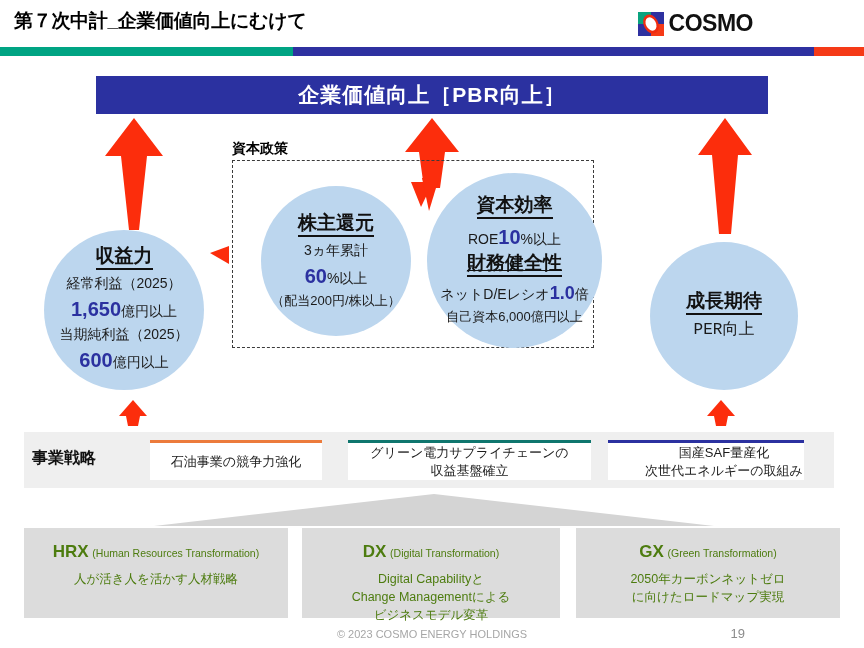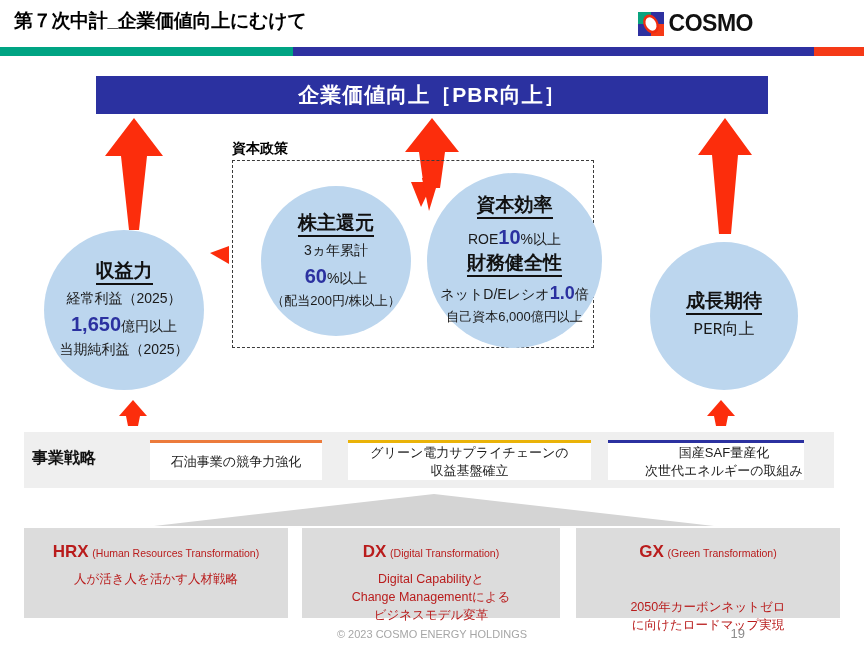--- a/index.html
+++ b/index.html
@@ -88,35 +88,35 @@
   .biz-label {
     position: absolute; left: 32px; top: 448px;
     font-size: 16px; font-weight: bold; color: #111;
   }
   .biz-card {
     position: absolute; top: 440px; background: #ffffff;
     display: flex; align-items: center; justify-content: center;
     text-align: center; font-size: 13px; line-height: 1.35; color: #1a1a1a;
   }
   #biz-1 { left: 150px; width: 172px; height: 40px; border-top: 3px solid #ec7b3c; }
-  #biz-2 { left: 348px; width: 243px; height: 40px; border-top: 3px solid #eab308; }
+  #biz-2 { left: 348px; width: 243px; height: 40px; border-top: 3px solid #0f766e; }
   #biz-3 { left: 608px; width: 196px; height: 40px; border-top: 3px solid #2b31a0; padding-left: 36px; }
 
   
   .funnel { position: absolute; left: 24px; top: 492px; width: 816px; height: 36px; }
 
   
   .xbox {
     position: absolute; top: 528px; height: 90px; background: #dcdcdc;
     display: flex; flex-direction: column; align-items: center; justify-content: flex-start;
-    padding-top: 14px; text-align: center; color: #b91c1c;
+    padding-top: 14px; text-align: center; color: #4d7c0f;
   }
   #xbox-hrx { left: 24px;  width: 264px; }
   #xbox-dx  { left: 302px; width: 258px; }
-  #xbox-gx  { left: 576px; width: 264px; gap: 28px; }
+  #xbox-gx  { left: 576px; width: 264px; }
   .x-head { font-size: 13px; line-height: 1.2; margin-bottom: 9px; white-space: nowrap; }
   .x-abbr { font-size: 17px; font-weight: bold; }
   .x-full { font-size: 10.5px; }
   .x-body { font-size: 12.5px; line-height: 1.42; }
 
   
   .footer-copy {
     position: absolute; left: 0; top: 628px; width: 864px;
     text-align: center; font-size: 11px; color: #a6a6a6;
   }
@@ -188,41 +188,44 @@
     <div class="c-title">収益力</div>
     <div class="c-line">
       <span>経常利益（2025）</span>
     </div>
     <div class="c-line">
       <span class="big">1,650</span><span>億円以上</span>
     </div>
     <div class="c-line">
       <span>当期純利益（2025）</span>
     </div>
+    <div class="c-line">
+      <span class="big">600</span><span>億円以上</span>
+    </div>
   </div>
 
   <div class="circle" id="circ-ret">
     <div class="c-title">株主還元</div>
     <div class="c-line">
       <span>3ヵ年累計</span>
     </div>
     <div class="c-line">
       <span class="big">60</span><span>%以上</span>
     </div>
     <div class="c-line" style="font-size:13px;">
       <span>（配当200円/株以上）</span>
     </div>
   </div>
 
   <div class="circle" id="circ-cap">
     <div class="c-title">資本効率</div>
     <div class="c-line">
       <span>ROE</span><span class="big">10</span><span>%以上</span>
     </div>
-    <div class="c-title" style="">財務健全性</div>
+    <div class="c-title" style="text-decoration:underline;">財務健全性</div>
     <div class="c-line">
       <span>ネットD/Eレシオ</span><span class="big-s">1.0</span><span>倍</span>
     </div>
     <div class="c-line" style="font-size:13px;">
       <span>自己資本6,000億円以上</span>
     </div>
   </div>
 
   <div class="circle" id="circ-grow">
     <div class="c-title">成長期待</div>

